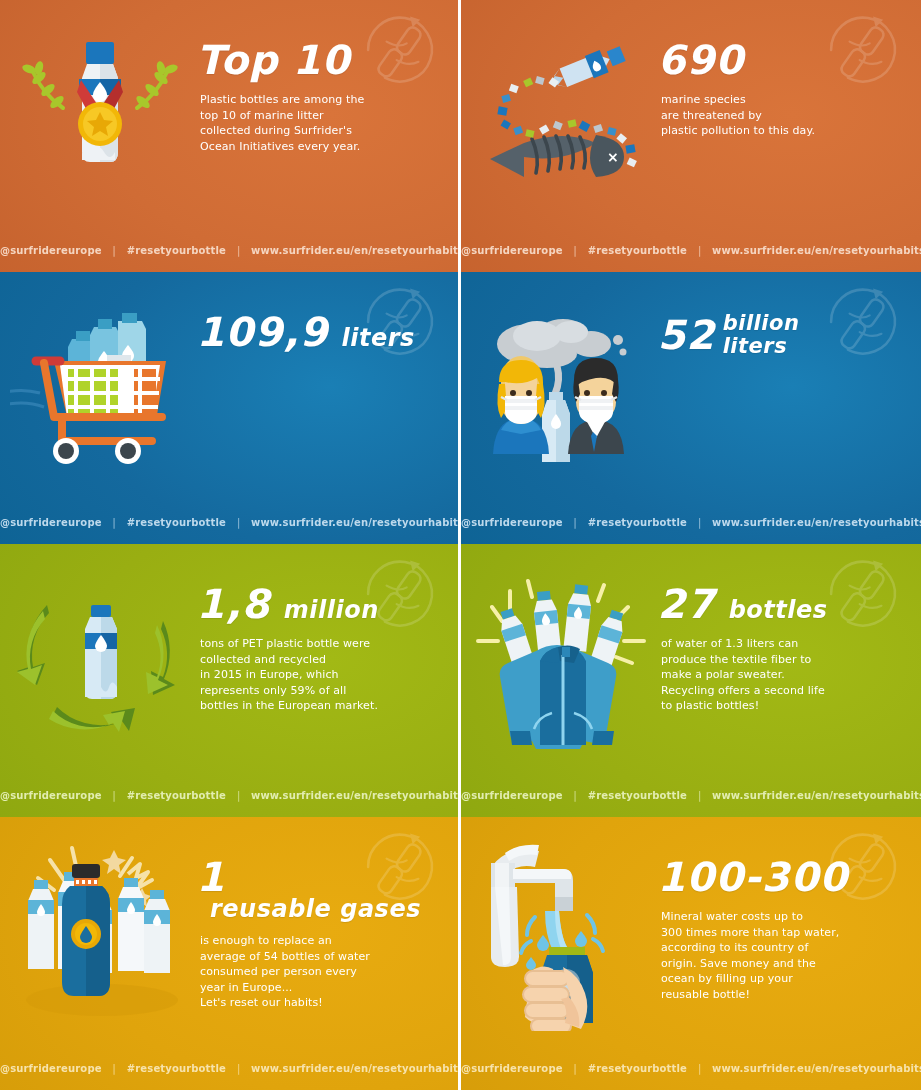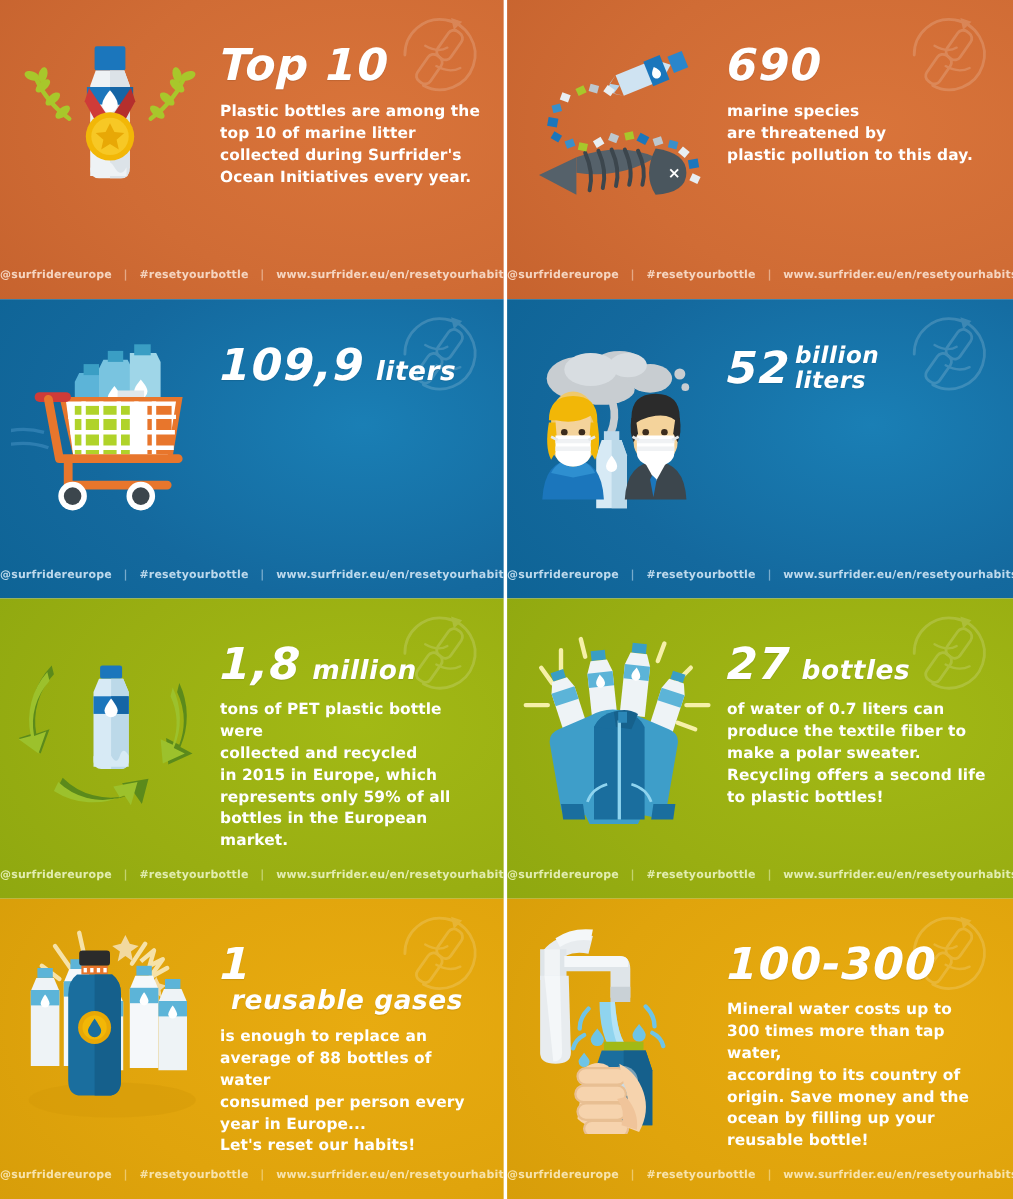--- a/index.html
+++ b/index.html
@@ -85,22 +85,22 @@
   }
   .headline.stack { flex-direction:row; align-items:center; }
   .headline.stack .unit {
     font-size:21px;
     line-height:1.08;
     white-space:pre-line;
     margin-left:4px;
   }
   .body-text {
     color:#ffffff;
-    font-size:14px;
-    font-weight:bold;
+    font-size:11px;
+    font-weight:normal;
     line-height:1.42;
     white-space:pre-line;
     letter-spacing:0.1px;
   }
 
   
   .footer {
     position:absolute;
     left:0; right:0;
     bottom:16px;
@@ -499,21 +499,21 @@
         <path d="M86 150q-14 4-18 16" stroke="#8fd4ef" stroke-width="2.5" fill="none"></path>
         <path d="M44 168h20l2 14H46z" fill="#1a6e9e"></path>
         <path d="M128 168h20l-2 14h-20z" fill="#1a6e9e"></path>
       </svg>
     </div>
     <div class="content">
       <div class="headline">
         <span class="big">27</span>
         <span class="unit">bottles</span>
       </div>
-      <div class="body-text">of water of 0.7 liters can
+      <div class="body-text">of water of 1.3 liters can
 produce the textile fiber to
 make a polar sweater.
 Recycling offers a second life
 to plastic bottles!</div>
     </div>
     <div class="footer">
       <span>@surfridereurope</span>
       <span class="sep">|</span>
       <span>#resetyourbottle</span>
       <span class="sep">|</span>
@@ -588,21 +588,21 @@
           <path d="M76 90c4 6 6 9 6 11a6 6 0 0 1-12 0c0-2 2-5 6-11z" fill="#1a6e9e"></path>
         </g>
       </svg>
     </div>
     <div class="content">
       <div class="headline">
         <span class="big">1</span>
         <span class="unit">reusable gases</span>
       </div>
       <div class="body-text">is enough to replace an
-average of 88 bottles of water
+average of 54 bottles of water
 consumed per person every
 year in Europe...
 Let's reset our habits!</div>
     </div>
     <div class="footer">
       <span>@surfridereurope</span>
       <span class="sep">|</span>
       <span>#resetyourbottle</span>
       <span class="sep">|</span>
       <span>www.surfrider.eu/en/resetyourhabits</span>

